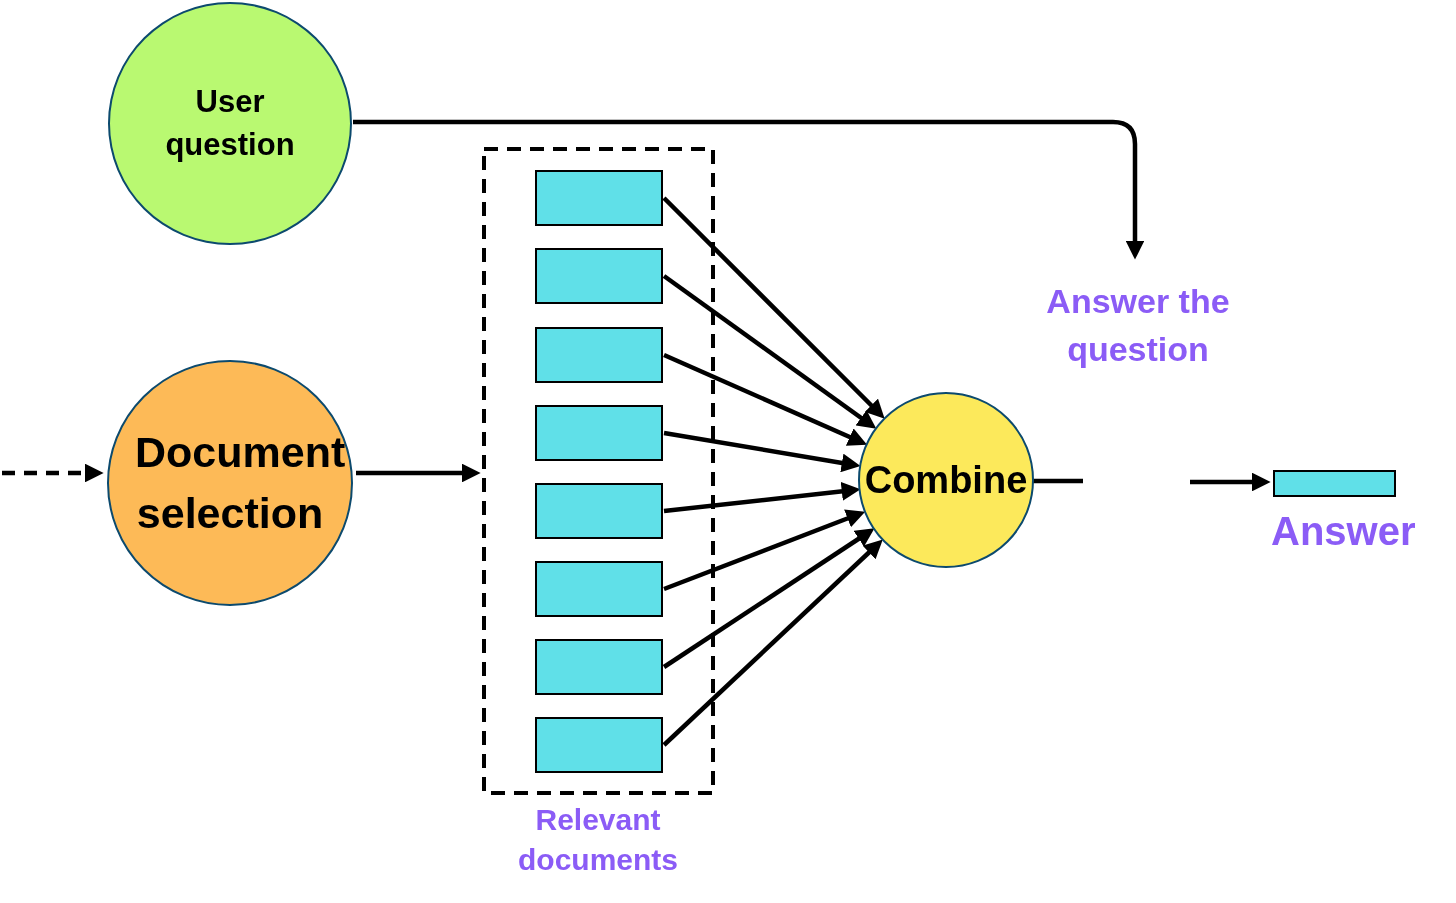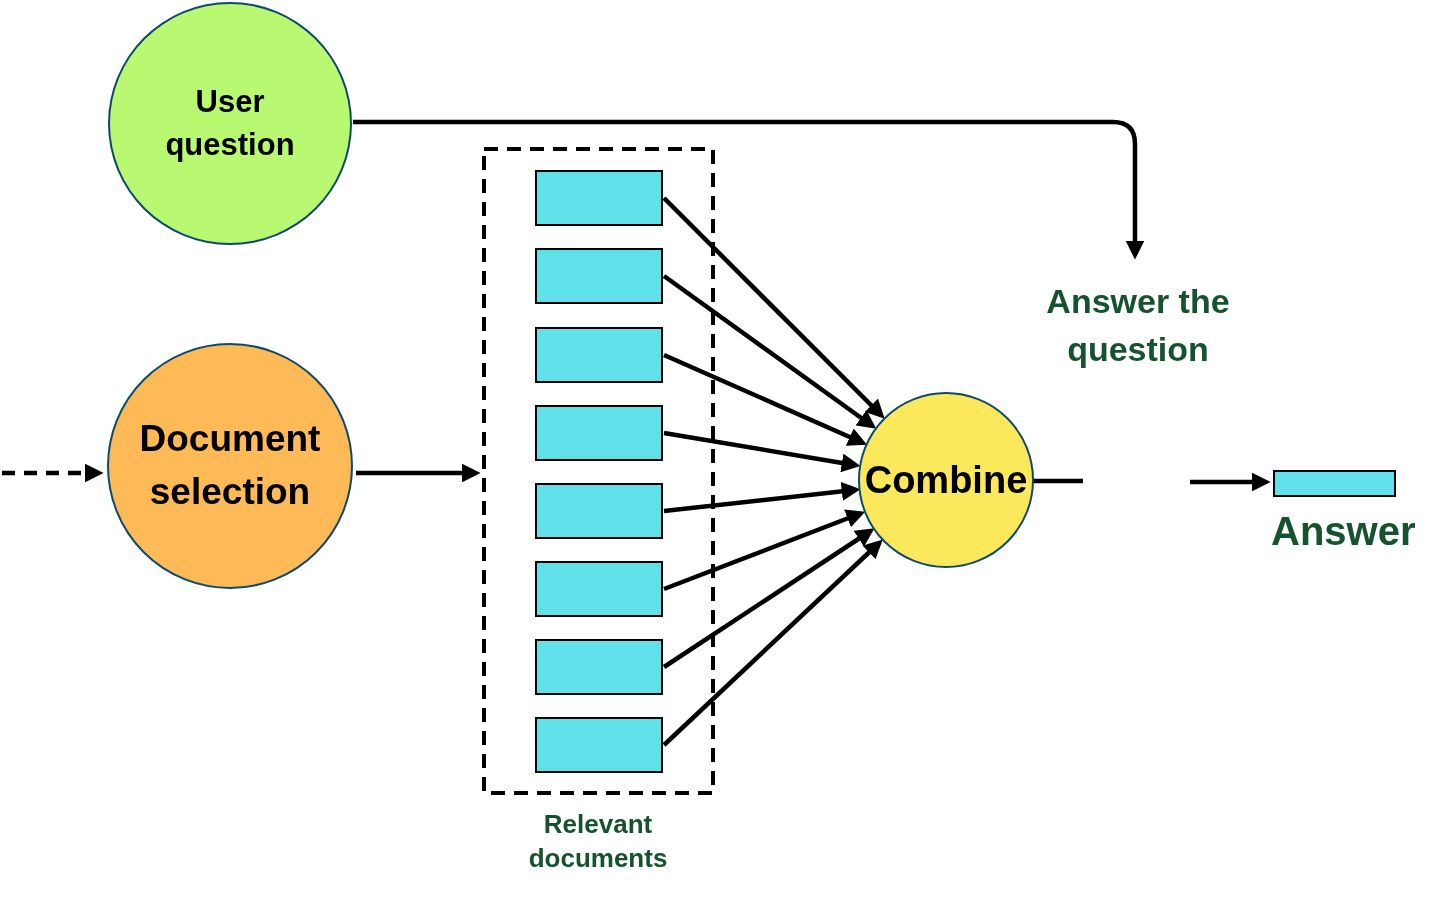--- a/index.html
+++ b/index.html
@@ -17,31 +17,31 @@
     box-sizing:border-box;
     border:2px solid #0c4a6e;
     display:flex;align-items:center;justify-content:center;
     text-align:center;font-weight:700;
   }
   .circle{border-radius:50%;}
   .label{
     position:absolute;
     text-align:center;
     font-weight:700;
-    color:#14532d;
+    color:#8b5cf6;
   }
   .node-user-question{left:108px;top:2px;width:244px;height:243px;font-size:31px;line-height:1.38;}
   .node-user-question .inner{width:170px;}
-  .node-document-selection{left:107px;top:343px;width:246px;height:246px;font-size:37px;line-height:1.42;}
+  .node-document-selection{left:107px;top:360px;width:246px;height:246px;font-size:43px;line-height:1.42;}
   .node-document-selection .inner{width:190px;}
   .node-combine{left:858px;top:392px;width:176px;height:176px;font-size:38px;}
   .node-llm{left:1082px;top:379px;width:107px;height:206px;border-radius:54px;font-size:40px;}
   .doc-box{position:absolute;left:535px;width:128px;height:56px;border:2px solid #000;box-sizing:border-box;}
   .answer-box{position:absolute;left:1273px;top:470px;width:123px;height:27px;border:2px solid #000;box-sizing:border-box;}
-  .label-relevant{left:473px;top:800px;width:250px;font-size:26px;line-height:1.32;margin-top:7px;}
+  .label-relevant{left:473px;top:800px;width:250px;font-size:30px;line-height:1.32;}
   .label-answer-question{left:1023px;top:277px;width:230px;font-size:34px;line-height:1.42;}
   .label-answer{left:1271px;top:509px;width:130px;font-size:40px;}
   svg .stroke{stroke:#000;fill:none;}
 </style>
 </head>
 <body>
 
 <div class="canvas">
 
   <svg class="layer" viewBox="0 0 1456 903" xmlns="http://www.w3.org/2000/svg">

